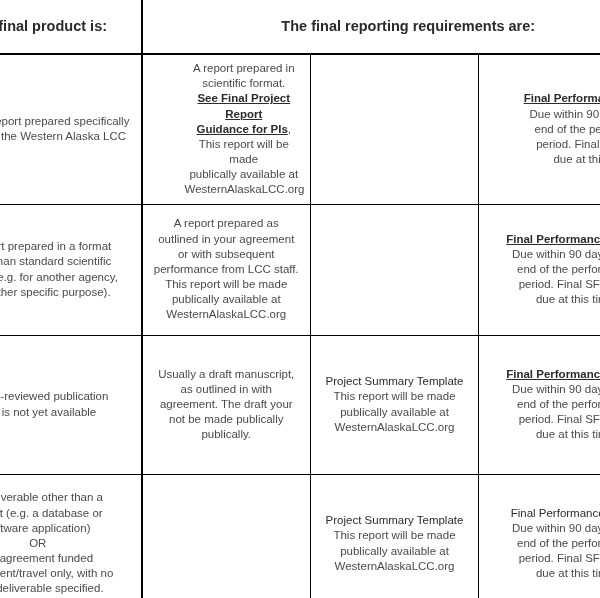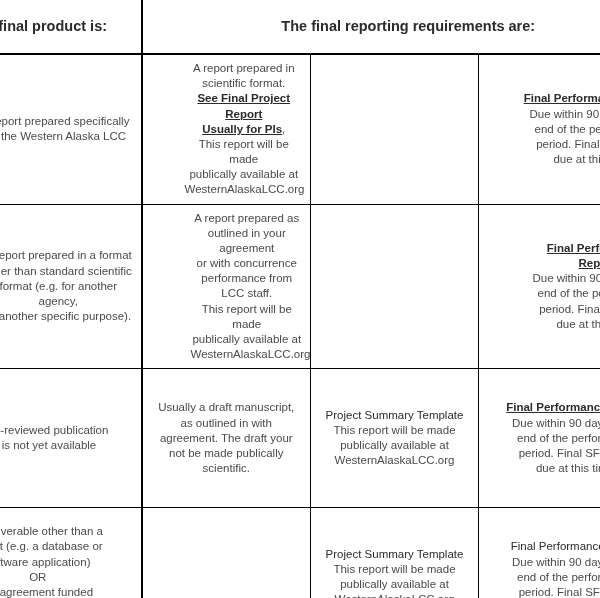--- a/index.html
+++ b/index.html
@@ -68,21 +68,21 @@
 
   
   tr.body-row td.col-product {
     border-right: 2px solid #000000;
   }
   tr.body-row td.col-last {
     border-right: 1px solid #000000;
   }
 
   tr.row-1 td { height: 132px; padding-left: 42px; }
-  tr.row-2 td { height: 118px; padding-left: 48px; }
+  tr.row-2 td { height: 118px; }
   tr.row-3 td { height: 126px; }
   tr.row-4 td { height: 126px; border-bottom: 2px solid #000000; }
 
   .line { display: block; }
   .b  { font-weight: normal; color: #2b2b2b; }
   .bu { font-weight: bold; color: #2b2b2b; text-decoration: underline; }
 </style>
 </head>
 <body>
 
@@ -107,21 +107,21 @@
 
       <tr class="body-row row-1">
         <td class="col-product">
           <span class="line">A report prepared specifically</span>
           <span class="line">for the Western Alaska LCC</span>
         </td>
         <td class="col-report">
           <span class="line">A report prepared in</span>
           <span class="line">scientific format.</span>
           <span class="line bu">See Final Project Report</span>
-          <span class="line"><span class="bu">Usually for PIs</span><span>,</span></span>
+          <span class="line"><span class="bu">Guidance for PIs</span><span>,</span></span>
           <span class="line">This report will be made</span>
           <span class="line">publically available at</span>
           <span class="line">WesternAlaskaLCC.org</span>
         </td>
         <td class="col-summary"></td>
         <td class="col-last">
           <span class="line bu">Final Performance Report</span>
           <span class="line">Due within 90 days of the</span>
           <span class="line">end of the performance</span>
           <span class="line">period.  Final SF-425 is</span>
@@ -132,21 +132,21 @@
       <tr class="body-row row-2">
         <td class="col-product">
           <span class="line">A report prepared in a format</span>
           <span class="line">other than standard scientific</span>
           <span class="line">format (e.g. for another agency,</span>
           <span class="line">or another specific purpose).</span>
         </td>
         <td class="col-report">
           <span class="line">A report prepared as</span>
           <span class="line">outlined in your agreement</span>
-          <span class="line">or with concurrence</span>
+          <span class="line">or with subsequent</span>
           <span class="line">performance from LCC staff.</span>
           <span class="line">This report will be made</span>
           <span class="line">publically available at</span>
           <span class="line">WesternAlaskaLCC.org</span>
         </td>
         <td class="col-summary"></td>
         <td class="col-last">
           <span class="line bu">Final Performance Report</span>
           <span class="line">Due within 90 days of the</span>
           <span class="line">end of the performance</span>
@@ -158,21 +158,21 @@
       <tr class="body-row row-3">
         <td class="col-product">
           <span class="line">A peer-reviewed publication</span>
           <span class="line">that is not yet available</span>
         </td>
         <td class="col-report">
           <span class="line">Usually a draft manuscript,</span>
           <span class="line">as outlined in with</span>
           <span class="line">agreement.  The draft your</span>
           <span class="line">not be made publically</span>
-          <span class="line">scientific.</span>
+          <span class="line">publically.</span>
         </td>
         <td class="col-summary">
           <span class="line b">Project Summary Template</span>
           <span class="line">This report will be made</span>
           <span class="line">publically available at</span>
           <span class="line">WesternAlaskaLCC.org</span>
         </td>
         <td class="col-last">
           <span class="line bu">Final Performance Report</span>
           <span class="line">Due within 90 days of the</span>

